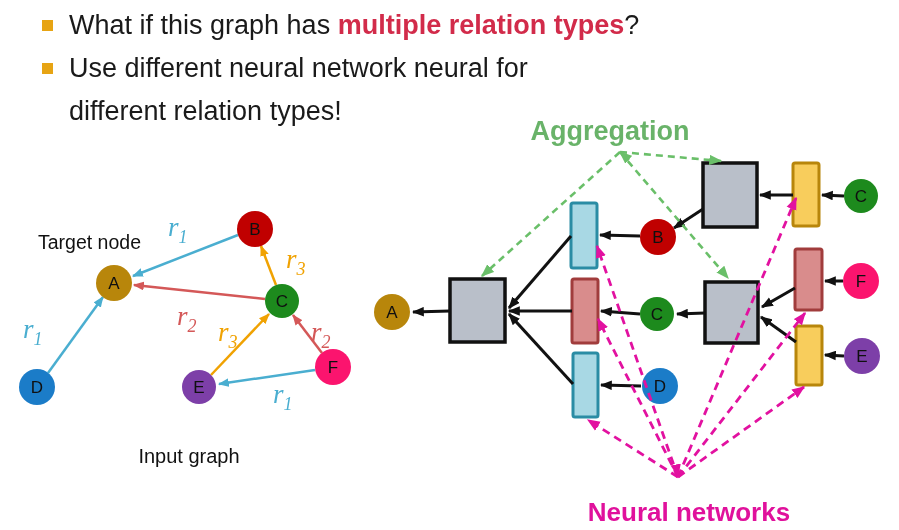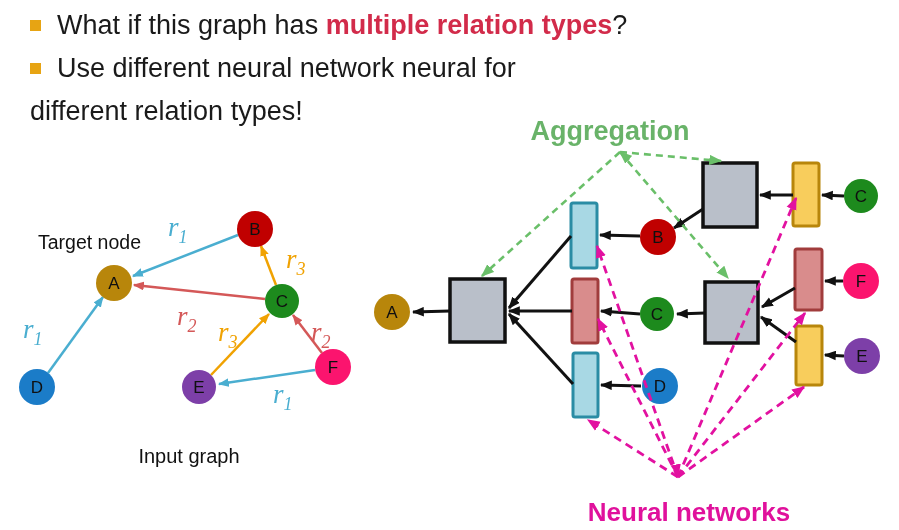--- a/index.html
+++ b/index.html
@@ -1,21 +1,21 @@
 <!DOCTYPE html>
 <html><head>
 <meta charset="utf-8">
 <style>
   html,body{margin:0;padding:0;}
   body{background:#ffffff;font-family:"Liberation Sans",sans-serif;}
   .slide{position:relative;width:899px;height:530px;background:#ffffff;overflow:hidden;}
-  .bullets{position:absolute;left:30px;top:8px;width:660px;}
+  .bullets{position:absolute;left:42px;top:8px;width:660px;}
   .bullet-line{display:flex;align-items:flex-start;font-size:27px;line-height:1.3;color:#1a1a1a;margin-bottom:8px;}
   .bullet-sq{width:11px;height:11px;background:#e7a413;margin:12px 16px 0 0;flex-shrink:0;}
-  .bullet-cont{}
+  .bullet-cont{margin-left:27px;}
   .hl{color:#d22b4a;font-weight:bold;}
   svg{position:absolute;}
   #input-graph{left:0;top:185px;}
   #comp-graph{left:360px;top:95px;}
   .node-letter{font-family:"Liberation Sans",sans-serif;font-size:17px;fill:#101010;text-anchor:middle;}
   .rlabel{font-family:"Liberation Serif",serif;font-style:italic;font-size:27px;}
   .caption{font-family:"Liberation Sans",sans-serif;font-size:20px;fill:#111;}
   .big-label{font-family:"Liberation Sans",sans-serif;font-weight:bold;text-anchor:middle;}
 </style>
 </head>

